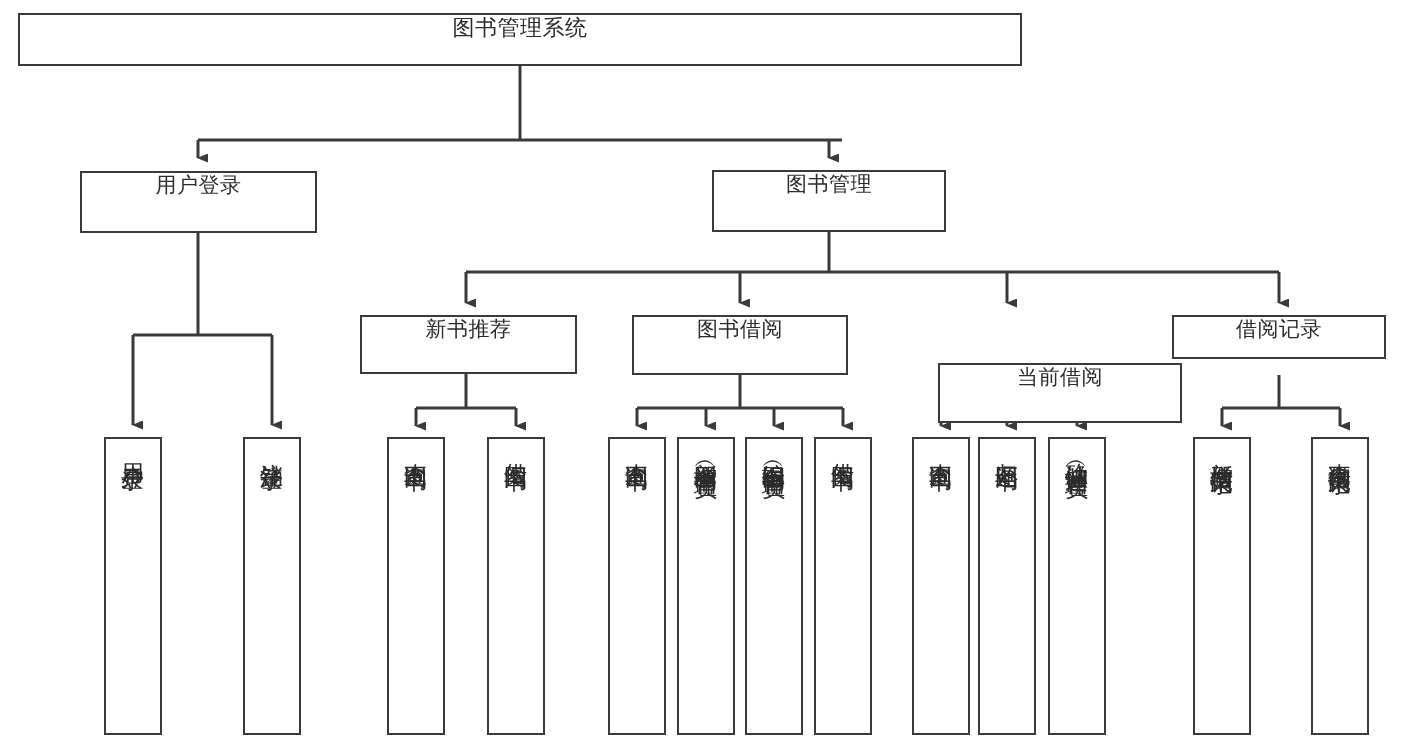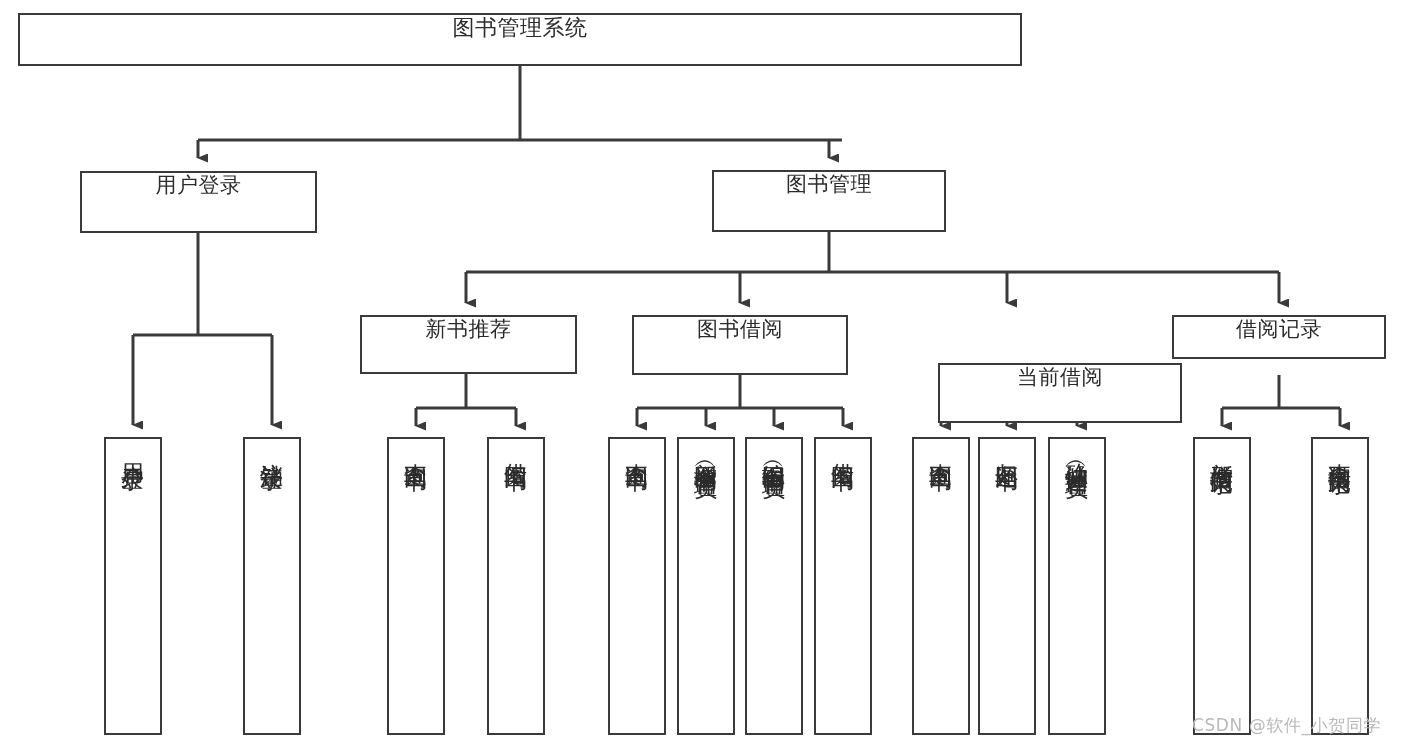--- a/index.html
+++ b/index.html
@@ -203,15 +203,14 @@
   </div>
 
   <div class="node vert" style="left:1193px; top:437px; width:58px; height:298px;">
     <span class="node-label">新增借阅记录</span>
   </div>
 
   <div class="node vert" style="left:1311px; top:437px; width:58px; height:298px;">
     <span class="node-label">查询借阅记录</span>
   </div>
 
-  <div class="watermark">CSDN @软件_小贺同学</div>
 
 </div>
 
 </body></html>

